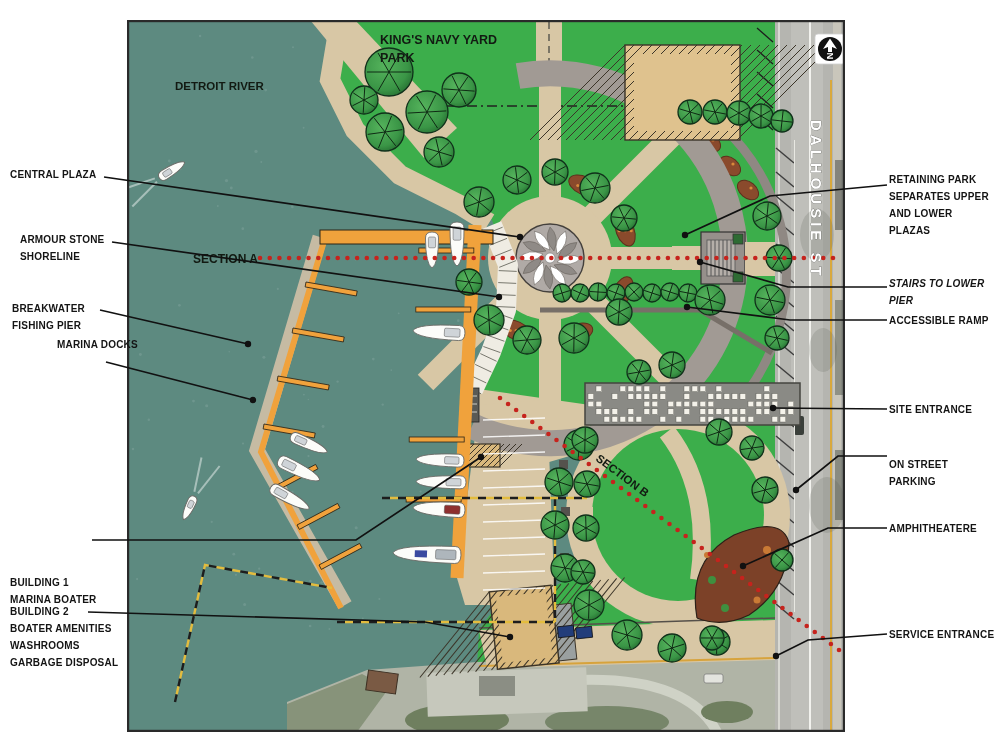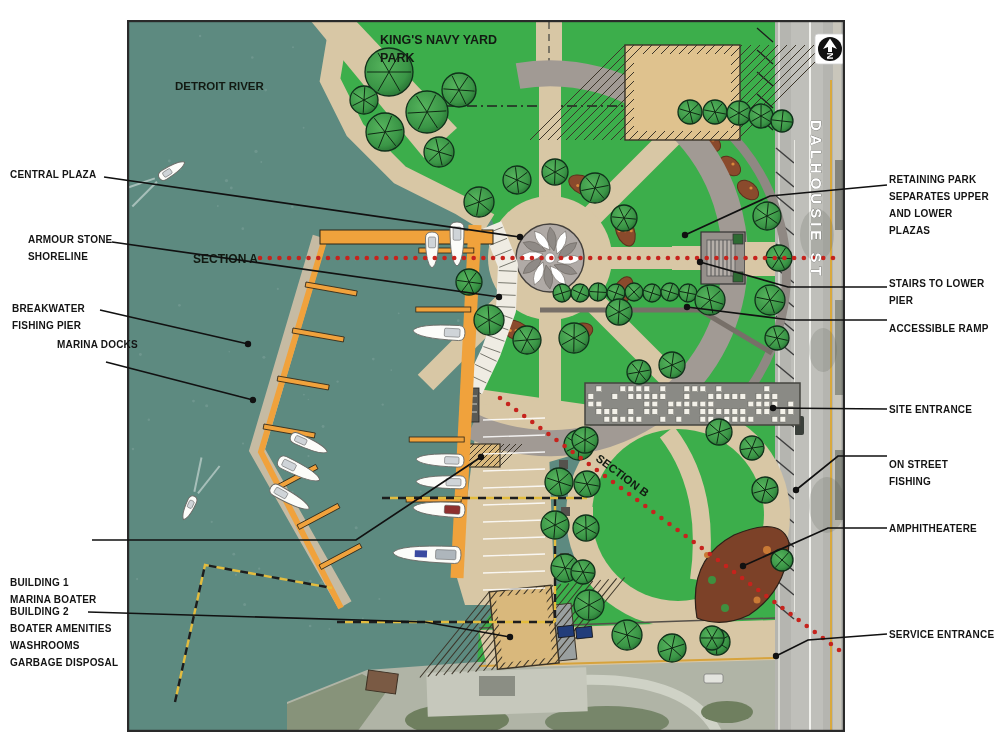--- a/index.html
+++ b/index.html
@@ -1187,21 +1187,21 @@
       <polyline points="887,528 828,528 743,566" fill="none" stroke="#111" stroke-width="1.7"></polyline>
       <circle cx="743" cy="566" r="3.2" fill="#111"></circle>
       <polyline points="887,634 808,640 776,656" fill="none" stroke="#111" stroke-width="1.7"></polyline>
       <circle cx="776" cy="656" r="3.2" fill="#111"></circle>
     </svg>
 
   <div id="labels">
       <div class="callout" style="left: 10px; top: 166px;">
         <div>CENTRAL PLAZA</div>
       </div>
-      <div class="callout" style="left: 28px; top: 231px;">
+      <div class="callout" style="left: 20px; top: 231px;">
         <div>ARMOUR STONE</div>
         <div>SHORELINE</div>
       </div>
       <div class="callout" style="left: 12px; top: 300px;">
         <div>BREAKWATER</div>
         <div>FISHING PIER</div>
       </div>
       <div class="callout" style="left: 10px; top: 336px; margin-left: 47px;">
         <div>MARINA DOCKS</div>
       </div>
@@ -1214,33 +1214,33 @@
         <div>BOATER AMENITIES</div>
         <div>WASHROOMS</div>
         <div>GARBAGE DISPOSAL</div>
       </div>
       <div class="callout" style="left: 889px; top: 171px;">
         <div>RETAINING PARK</div>
         <div>SEPARATES UPPER</div>
         <div>AND LOWER</div>
         <div>PLAZAS</div>
       </div>
-      <div class="callout" style="left: 889px; top: 275px;">
+      <div class="callout" style="left: 889px; top: 275px; font-style: italic;">
         <div>STAIRS TO LOWER</div>
         <div>PIER</div>
       </div>
-      <div class="callout" style="left: 889px; top: 320px;">
+      <div class="callout" style="left: 889px; top: 312px;">
         <div>ACCESSIBLE RAMP</div>
       </div>
       <div class="callout" style="left: 889px; top: 401px;">
         <div>SITE ENTRANCE</div>
       </div>
       <div class="callout" style="left: 889px; top: 444px; margin-top: 12px;">
         <div>ON STREET</div>
-        <div>FISHING</div>
+        <div>PARKING</div>
       </div>
       <div class="callout" style="left: 889px; top: 520px;">
         <div>AMPHITHEATERE</div>
       </div>
       <div class="callout" style="left: 889px; top: 626px;">
         <div>SERVICE ENTRANCE</div>
       </div>
     </div>
 </div>
 

